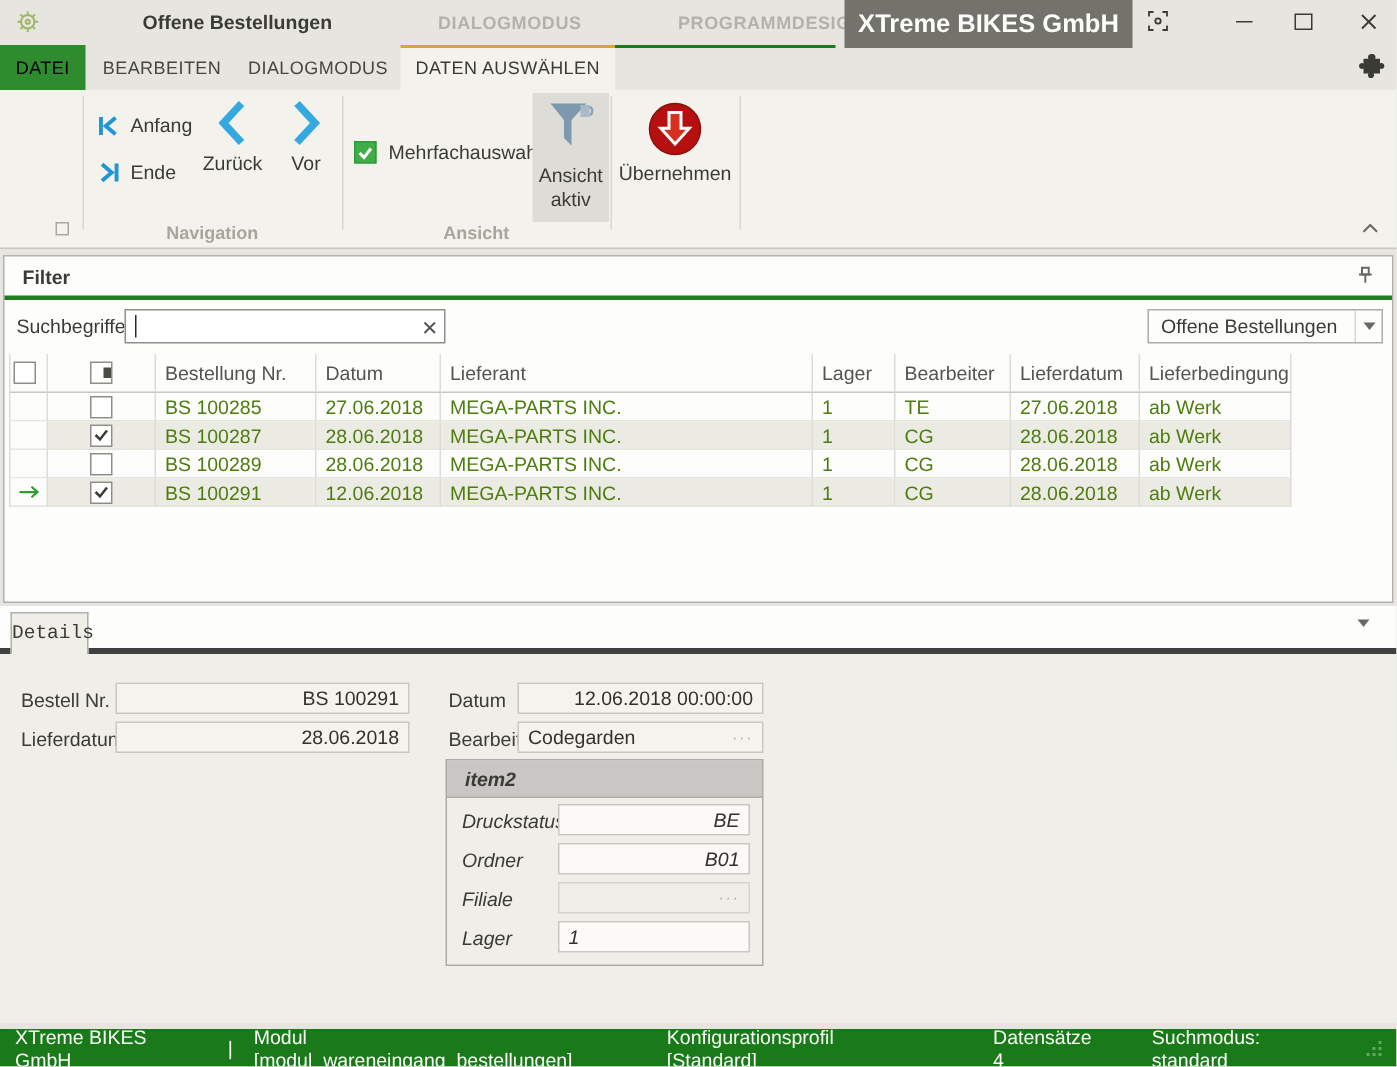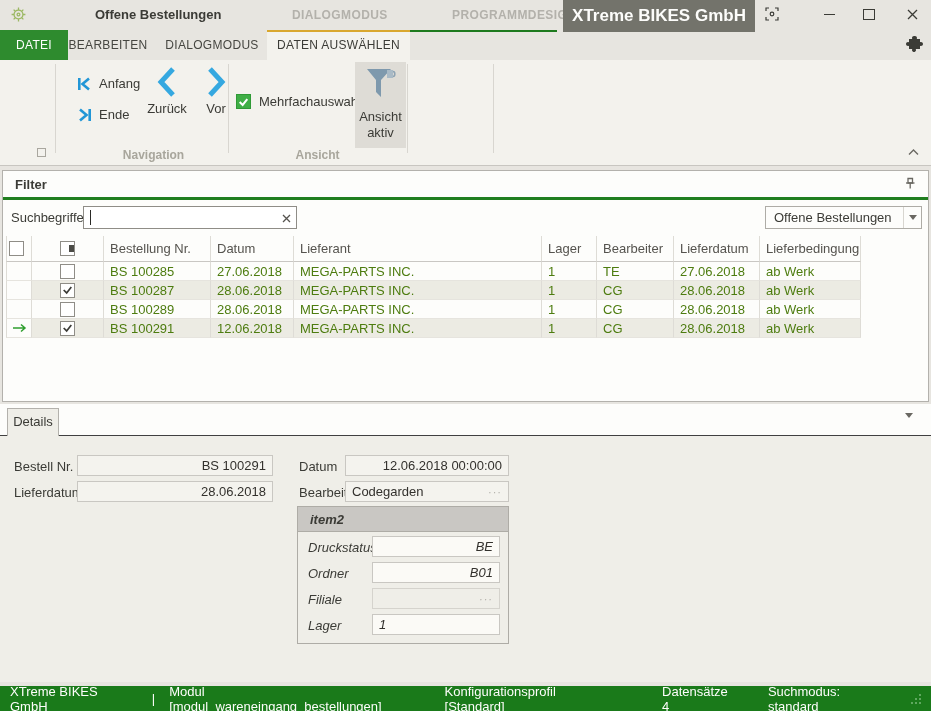--- a/index.html
+++ b/index.html
@@ -16,34 +16,34 @@
   .brand-box{position:absolute;left:563px;top:0;width:192px;height:32px;background:#73736b;color:#fdfdfb;
              font-weight:bold;font-size:17px;text-align:center;line-height:32px;z-index:5;}
   .winbtn{position:absolute;top:0;width:34px;height:28px;display:flex;align-items:center;justify-content:center;}
   .wb-focus{left:755px;} .wb-min{left:812px;} .wb-max{left:852px;} .wb-close{left:895px;}
   .minus{width:11px;height:1px;background:#3b3b36;}
   .maxrect{width:10px;height:9px;border:1px solid #3b3b36;}
 
   
   .tabstrip{position:absolute;top:30px;left:0;width:100%;height:30px;}
   .tab{position:absolute;top:0;height:30px;line-height:30px;text-align:center;font-size:12px;color:#464641;letter-spacing:.3px;cursor:default;}
-  .tab-datei{left:0;width:68px;background:#2e8b2e;color:#ffffff;}
+  .tab-datei{left:0;width:57px;background:#2e8b2e;color:#000000;}
   .tab-bearbeiten{left:57px;width:102px;}
   .tab-verwaltung{left:159px;width:106px;}
   .tab-daten{left:267px;width:143px;background:#f3f2ed;border-top:2px solid #d9a72e;height:28px;line-height:27px;color:#3b3b36;}
   .tab-modul{left:410px;width:90px;}
   .modul-overline{position:absolute;left:410px;top:0;width:147px;height:2px;background:#1e7a1e;}
   .puzzle{position:absolute;left:906px;top:5px;}
 
   
   .ribbon{position:absolute;top:60px;left:0;width:100%;height:106px;background:#f3f2ed;border-bottom:1px solid #c8c6c1;box-sizing:border-box;}
   .rsep{position:absolute;top:4px;bottom:12px;width:1px;background:#d8d6d0;}
   .grp-label{position:absolute;bottom:3px;left:0;right:0;text-align:center;font-weight:bold;font-size:12px;color:#a8a69c;}
   .grp{position:absolute;top:0;height:100%;}
-  .grp-nav{left:55px;width:173px;margin-left:12px;}
+  .grp-nav{left:55px;width:173px;}
   .grp-ansicht{left:228px;width:179px;}
   .navbtn{position:absolute;display:flex;align-items:center;gap:7px;font-size:13px;color:#3b3b36;cursor:default;}
   .bigbtn{position:absolute;text-align:center;font-size:13px;color:#3b3b36;cursor:default;}
   .chk-row{position:absolute;left:8px;top:34px;display:flex;align-items:center;gap:8px;font-size:13px;}
   .greenchk{width:15px;height:15px;background:#3fae46;border:1px solid #2f9a36;box-sizing:border-box;display:flex;align-items:center;justify-content:center;}
   .filterbtn{position:absolute;left:127px;top:2px;width:51px;height:86px;background:#dedcd6;text-align:center;font-size:13px;color:#3b3b36;line-height:16px;}
   .uebbtn{position:absolute;left:407px;top:2px;width:86px;height:86px;text-align:center;font-size:13px;color:#3b3b36;}
   .launcher{position:absolute;left:37px;top:88px;width:7px;height:7px;border:1px solid #a9a79f;}
   .collapse{position:absolute;right:12px;bottom:6px;}
 
@@ -75,21 +75,21 @@
   .c-cbx{width:72px;justify-content:center;}
   .c1{width:107px;} .c2{width:83px;} .c3{width:248px;} .c4{width:55px;} .c5{width:77px;} .c6{width:86px;} .c7{width:101px;}
   .hrow .c-ind{justify-content:flex-start;}
   .cbx{width:15px;height:15px;background:#ffffff;border:1px solid #8f8d87;box-sizing:border-box;position:relative;display:flex;align-items:center;justify-content:center;}
   .cbx svg{visibility:hidden;}
   .cbx.checked svg{visibility:visible;}
   .cbx.indet::after{content:"";width:7px;height:7px;background:#4b4b46;}
 
   
   .details{position:absolute;top:404px;left:0;width:931px;height:278px;background:#efeee8;}
-  .det-tabstrip{position:relative;height:32px;background:#fdfdfb;border-bottom:1px solid #404040;box-sizing:border-box;}
+  .det-tabstrip{position:relative;height:32px;background:#fdfdfb;border-bottom:4px solid #404040;box-sizing:border-box;font-family:Liberation Mono, monospace;}
   .det-tab{position:absolute;left:7px;top:4px;width:52px;height:28px;background:#efeee8;border:1px solid #b3b1ac;border-bottom:none;box-sizing:border-box;
            text-align:center;line-height:26px;font-size:13px;color:#3b3b36;}
   .det-dd{position:absolute;right:18px;top:14px;}
   .det-body{position:relative;height:246px;}
   .flabel{position:absolute;font-size:13px;color:#3b3b36;}
   .field{position:absolute;height:21px;background:#f4f3ee;border:1px solid #c9c7c2;box-sizing:border-box;font-size:13px;color:#33312d;
          display:flex;align-items:center;padding:0 6px;}
   .field.right{justify-content:flex-end;}
   .field .more{margin-left:auto;color:#b3b1ab;letter-spacing:1px;font-size:11px;}
   .item2{position:absolute;left:297px;top:70px;width:212px;height:138px;border:1px solid #aeaca6;background:#efeee8;box-sizing:border-box;font-style:italic;}
@@ -223,20 +223,29 @@
               <rect x="22" y="3" width="6" height="8" fill="#a9bac6"></rect>
               <path d="M28 4.5c2.4 0 2.4 5 0 5" stroke="#8ea3b3" stroke-width="1.6" fill="none"></path>
             </svg>
         </div>
         <div>Ansicht</div>
         <div>aktiv</div>
       </div>
       <div class="grp-label">Ansicht</div>
     </div>
 
+    <div class="uebbtn">
+      <div style="padding-top:5px;">
+        <svg width="38" height="38" viewBox="0 0 38 38">
+            <circle cx="19" cy="19" r="17" fill="#b60f0f" stroke="#8e0b0b"></circle>
+            <polygon points="19,29 9.5,18.5 15,18.5 15,8 23,8 23,18.5 28.5,18.5" fill="#d8301e" stroke="#ffffff" stroke-width="2"></polygon>
+          </svg>
+      </div>
+      <div>Übernehmen</div>
+    </div>
 
     <div class="launcher"></div>
     <div class="collapse">
       <svg width="11" height="7" viewBox="0 0 11 7">
           <path d="M1 5.5L5.5 1 10 5.5" stroke="#6a6862" stroke-width="1.4" fill="none"></path>
         </svg>
     </div>
   </div>
 
   <div class="liste">

